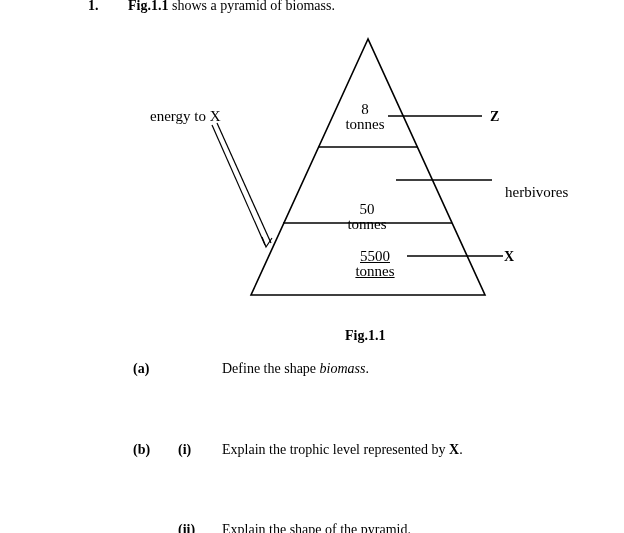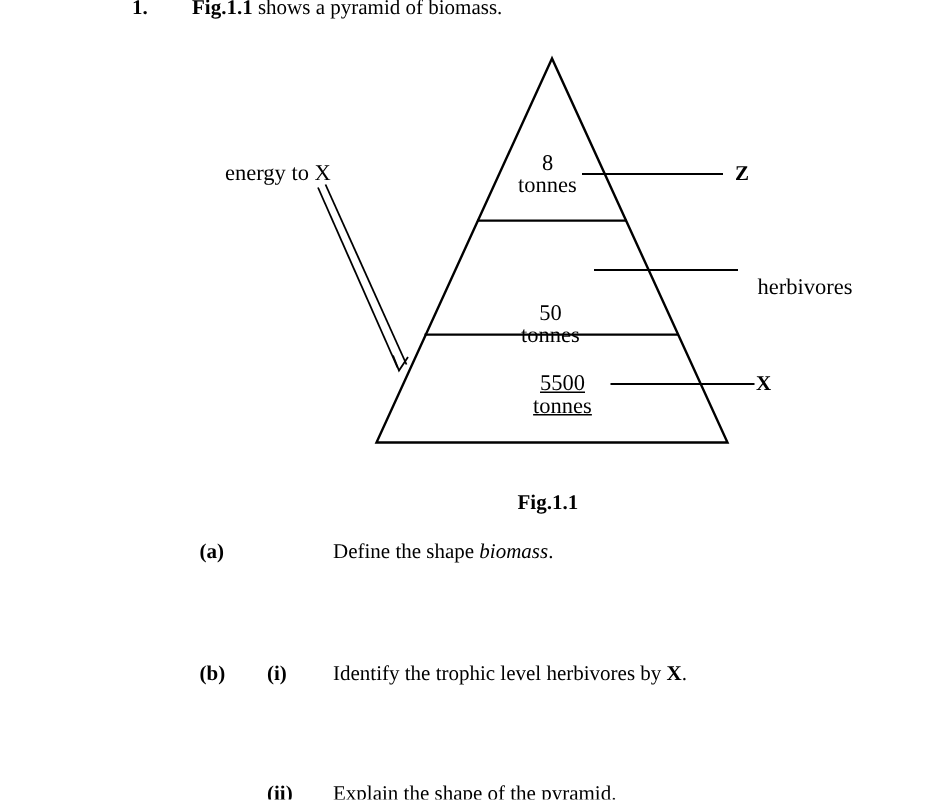--- a/index.html
+++ b/index.html
@@ -67,17 +67,17 @@
 <div class="abs t14 b" style="left:345px;top:328px;">Fig.1.1</div>
 
 <div class="abs t14 b" style="left:133px;top:361px;">(a)</div>
 <div class="abs t14" style="left:222px;top:361px;">
   <span>Define the shape </span><span class="i">biomass</span><span>.</span>
 </div>
 
 <div class="abs t14 b" style="left:133px;top:442px;">(b)</div>
 <div class="abs t14 b" style="left:178px;top:442px;">(i)</div>
 <div class="abs t14" style="left:222px;top:442px;">
-  <span>Identify the trophic level herbivores by </span><span class="b">X</span><span>.</span>
+  <span>Explain the trophic level represented by </span><span class="b">X</span><span>.</span>
 </div>
 
 <div class="abs t14 b" style="left:178px;top:522px;">(ii)</div>
 <div class="abs t14" style="left:222px;top:522px;">Explain the shape of the pyramid.</div>
 
 </body></html>

